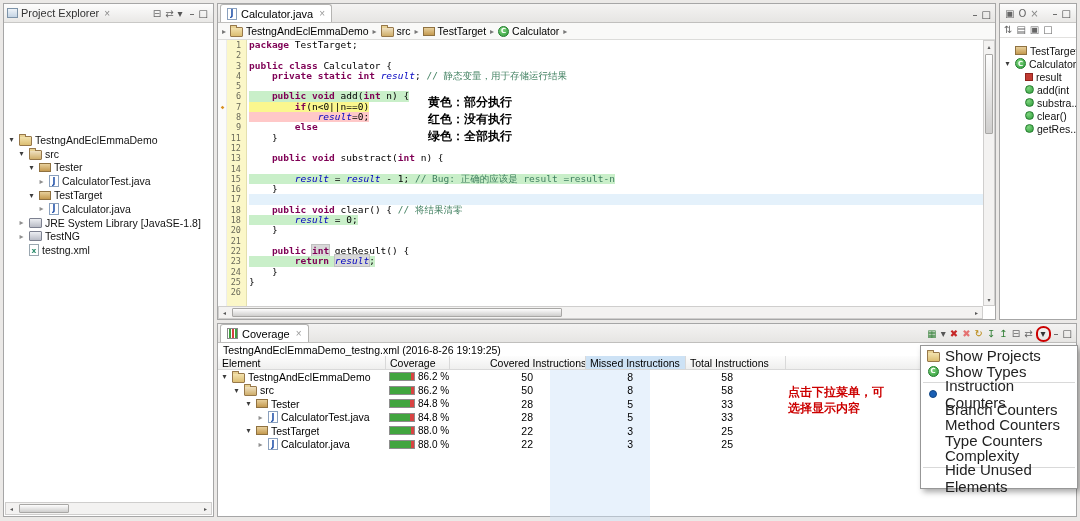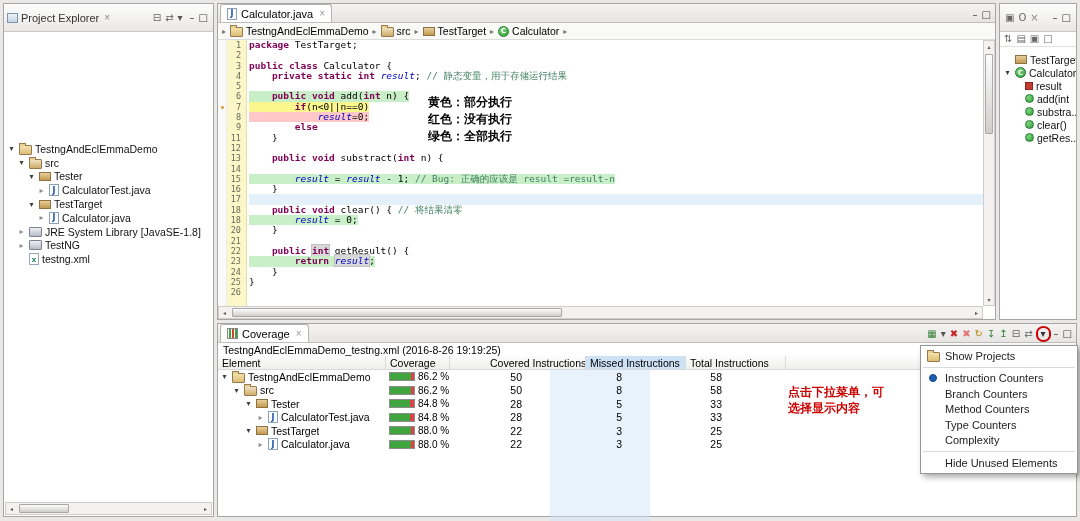--- a/index.html
+++ b/index.html
@@ -4,21 +4,21 @@
 <style>
   :root{
     --hl-full:#c9efc9; --hl-partial:#fbf78e; --hl-none:#ffc8c8; --hl-current-line:#e4f1fb;
     --bar-covered:#41a53f; --bar-missed:#d94343; --annotation-red:#cc0000; --sorted-column-tint:#cde2f5;
   }
   *{box-sizing:border-box}
   body{margin:0;width:1080px;height:521px;overflow:hidden;background:#ebe9e7;
        font-family:"Liberation Sans",sans-serif;position:relative;-webkit-font-smoothing:antialiased}
   #app{position:absolute;inset:0}
   .panel{position:absolute;background:#fff;border:1px solid #a6a6a6}
-  .phdr{height:28px;display:flex;align-items:center;gap:3px;background:linear-gradient(#fdfdfd,#e9e8e6);
+  .phdr{height:19px;display:flex;align-items:center;gap:3px;background:linear-gradient(#fdfdfd,#e9e8e6);
         border-bottom:1px solid #c9c8c6;font-size:11px;padding:0 3px;color:#333;white-space:nowrap}
   .ptitle{overflow:hidden}
   .pclose{color:#888;font-size:10px;padding:0 2px;cursor:default}
   .spacer{flex:1}
   .tbi{font-family:"DejaVu Sans",sans-serif;font-size:10px;line-height:12px;padding:0 2px;cursor:default;flex:none}
   .red-ring{border:2px solid var(--annotation-red);border-radius:9px/8px;padding:0 3px;margin:0 1px}
   
   .treewrap{overflow:hidden}
   .tree-row{display:flex;align-items:center;height:13.8px;font-size:10.5px;white-space:nowrap;gap:3px;color:#111}
   .tw{width:9px;flex:none;font-family:"DejaVu Sans",sans-serif;font-size:8px;color:#3c3c3c;text-align:center}
@@ -96,29 +96,29 @@
   
   .cov-session{height:13px;font-size:10.5px;display:flex;align-items:center;padding:0 5px;white-space:nowrap;overflow:hidden}
   .cov-table{position:relative}
   #cov-tint{position:absolute;left:332px;width:100px;top:0;bottom:-150px;background:rgba(203,227,248,.45);z-index:-1}
   .cov-hdr{display:flex;height:14px;font-size:10.5px;border-bottom:1px solid #d9d9d9;background:linear-gradient(#fdfdfd,#efefee)}
   .cov-hc{border-right:1px solid #d9d9d9;padding:0 4px;display:flex;align-items:center;overflow:hidden;white-space:nowrap;flex:none}
   .cov-hc.sorted{background:var(--sorted-column-tint)}
   .cov-hc.fill{flex:1;border-right:none}
   .cov-row{display:flex;height:13.5px;font-size:10.5px;align-items:center}
   .cov-c{flex:none;display:flex;align-items:center;overflow:hidden;white-space:nowrap;height:100%;gap:3px}
-  .cov-num{justify-content:flex-end;padding-right:28px}
+  .cov-num{justify-content:flex-end;padding-right:17px}
   .cbar{width:26px;height:9px;border:1px solid #8d8d8d;background:var(--bar-missed);margin-left:3px;flex:none}
   .cbar i{display:block;height:100%;background:var(--bar-covered)}
   .pct{flex:1;text-align:right;padding-right:3px;font-size:10px}
   .cov-note{position:absolute;left:570px;top:60px;color:var(--annotation-red);font-weight:bold;font-size:12px;line-height:16px}
   
   #dropdown-menu{position:absolute;left:920px;top:345px;width:158px;background:#fff;border:1px solid #979797;
       box-shadow:3px 3px 6px rgba(0,0,0,.35);padding:2px 0;z-index:99}
-  .menu-item{display:flex;align-items:center;height:15.5px;font-size:11px;padding:0 6px 0 4px;gap:4px;color:#222}
+  .menu-item{display:flex;align-items:center;height:15.5px;font-size:15px;padding:0 6px 0 4px;gap:4px;color:#222}
   .mi-icon{width:16px;flex:none;display:flex;justify-content:center}
   .menu-sep{height:1px;background:#d9d9d9;margin:3px 2px}
 </style>
 </head>
 <body>
 
 <div id="app">
 
   <section class="panel" id="pe-panel">
     <div class="phdr">
@@ -460,20 +460,26 @@
     </div>
   </section>
 
   <div id="dropdown-menu">
       <div class="menu-item">
         <span class="mi-icon">
           <span class="icon project-icon"></span>
         </span>
         <span class="mi-lb">Show Projects</span>
       </div>
+      <div class="menu-item">
+        <span class="mi-icon">
+          <span class="icon class-icon"></span>
+        </span>
+        <span class="mi-lb">Show Types</span>
+      </div>
       <div class="menu-sep"></div>
       <div class="menu-item">
         <span class="mi-icon">
           <span class="icon radio-selected-icon"></span>
         </span>
         <span class="mi-lb">Instruction Counters</span>
       </div>
       <div class="menu-item">
         <span class="mi-icon"></span>
         <span class="mi-lb">Branch Counters</span>

